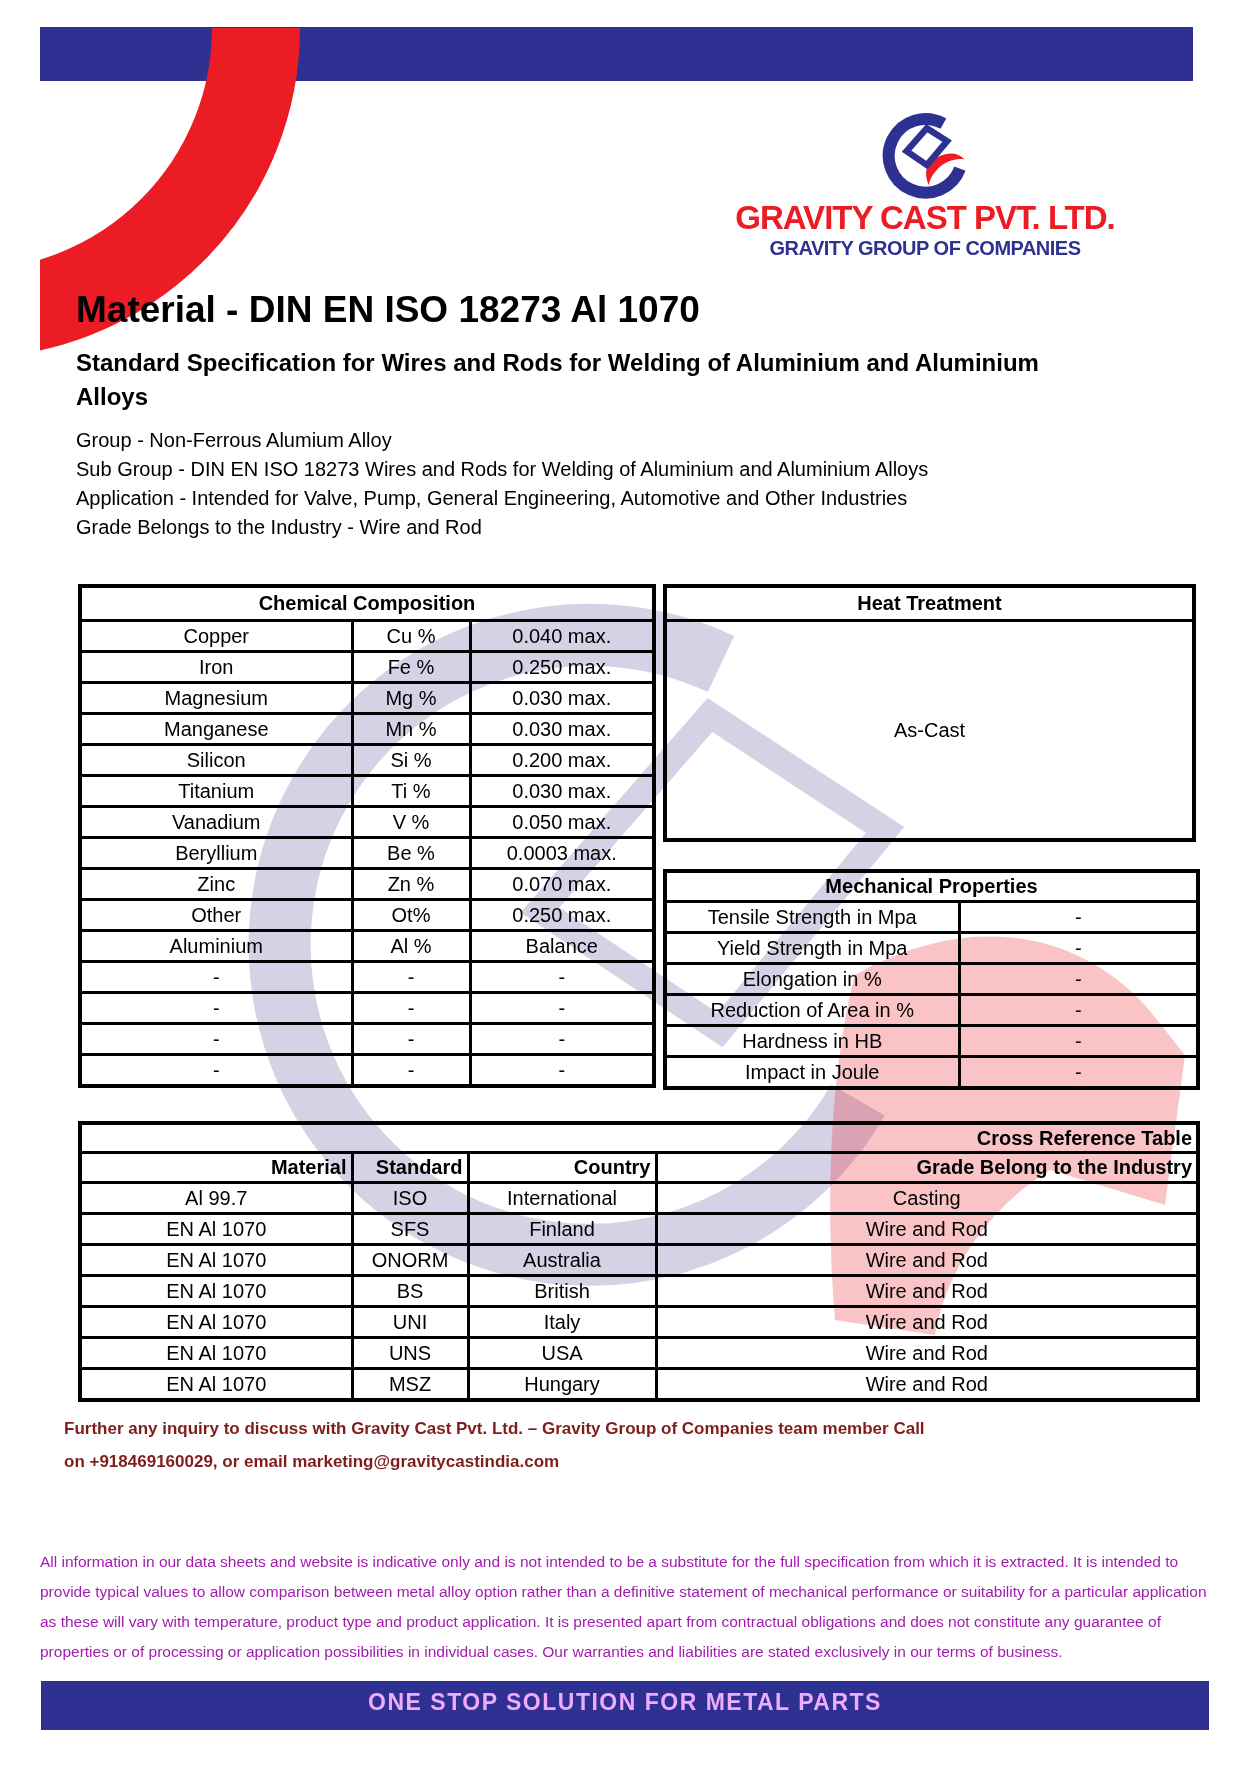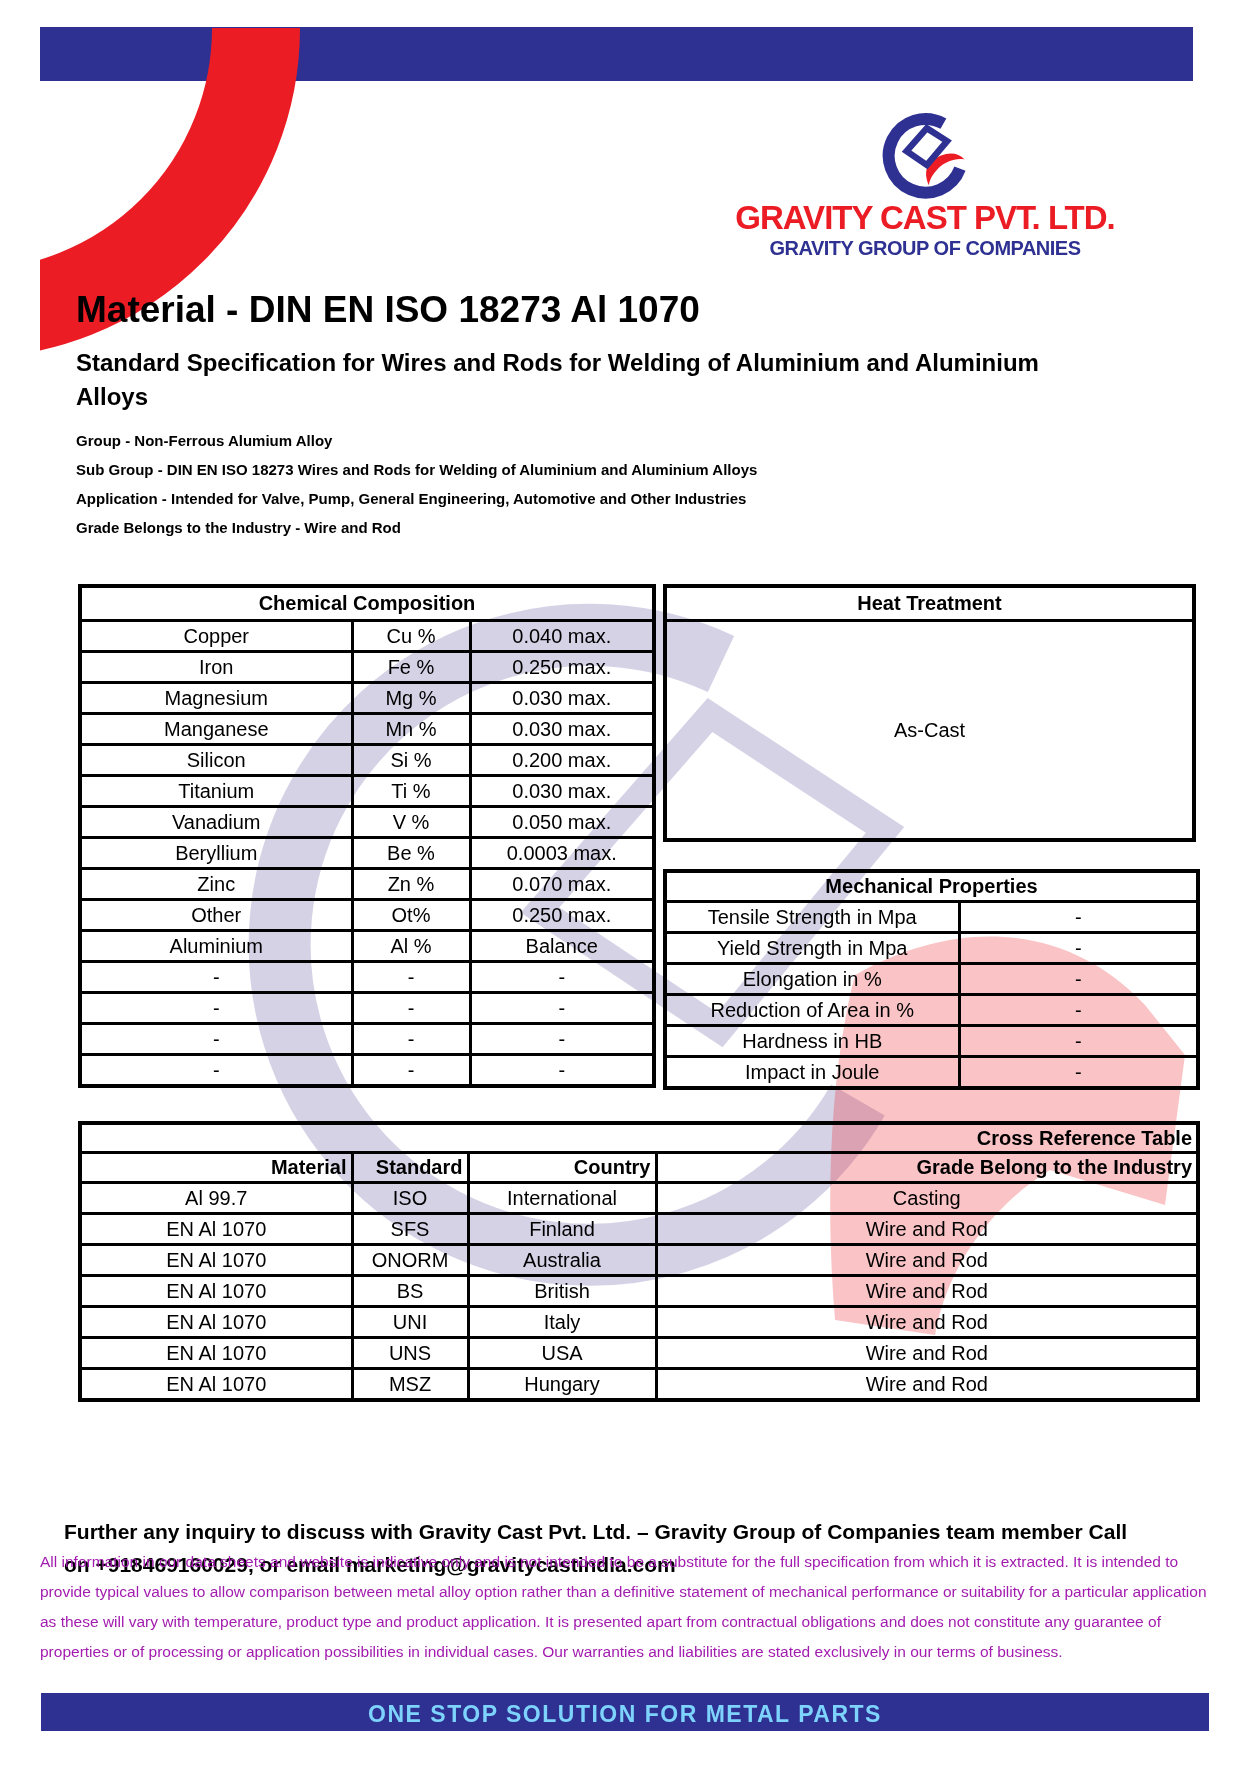--- a/index.html
+++ b/index.html
@@ -13,21 +13,21 @@
   .red-arc{position:absolute;left:40px;top:28px;width:300px;height:340px;overflow:hidden;}
   
   .logo{position:absolute;left:700px;top:108px;width:450px;text-align:center;}
   .logo .icon{display:block;margin:0 auto;width:96px;height:92px;}
   .logo .company{font-size:33px;font-weight:800;letter-spacing:-1px;color:#EC1C24;line-height:36px;white-space:nowrap;}
   .logo .tagline{font-size:20px;font-weight:800;letter-spacing:-0.5px;color:#2E3192;line-height:24px;white-space:nowrap;}
   
   .heading{position:absolute;left:76px;top:288px;width:1080px;}
   .title{font-size:37px;font-weight:bold;line-height:44px;margin:0;}
   .subtitle{font-size:24px;font-weight:bold;line-height:34px;margin:14px 0 12px 0;width:1010px;}
-  .meta{font-size:15px;font-weight:bold;line-height:29px;}
+  .meta{font-size:20px;font-weight:normal;line-height:29px;}
   
   .watermark{position:absolute;left:240px;top:555px;width:960px;height:800px;pointer-events:none;}
   
   table.sheet{border-collapse:collapse;table-layout:fixed;position:absolute;background:transparent;}
   table.sheet th,table.sheet td{
     border:3px solid #000;text-align:center;vertical-align:middle;
     font-size:20px;padding:0 4px;overflow:hidden;white-space:nowrap;
   }
   table.sheet th{font-weight:bold;font-size:20px;}
   table.sheet{border:4px solid #000;margin-top:14px;}
@@ -38,27 +38,27 @@
   #heat th{height:31px;}
   #heat td{height:216px;}
   #mechanical{left:663px;top:855px;width:533px;}
   #mechanical th{height:27px;}
   #mechanical td{height:28px;}
   #crossref{left:78px;top:1107px;width:1118px;}
   #crossref th.bigtitle{height:26px;}
   #crossref th{height:27px;text-align:right;}
   #crossref td{height:28px;}
   
-  .contact{position:absolute;left:64px;top:1515px;width:1140px;color:#000000;
-    font-size:21px;font-weight:bold;line-height:33px;}
+  .contact{position:absolute;left:64px;top:1412px;width:1140px;color:#7f1d1d;
+    font-size:17px;font-weight:bold;line-height:33px;}
   .contact div{white-space:nowrap;}
   .disclaimer{position:absolute;left:40px;top:1547px;width:1172px;
     font-size:15.5px;line-height:30px;color:#a21caf;}
-  .footbar{position:absolute;left:41px;top:1681px;width:1168px;height:38px;background:#2E3192;
-    color:#7dd3fc;text-align:center;line-height:42px;font-size:23px;font-weight:bold;letter-spacing:1.5px;margin-top:12px;}
+  .footbar{position:absolute;left:41px;top:1681px;width:1168px;height:49px;background:#2E3192;
+    color:#f0abfc;text-align:center;line-height:42px;font-size:23px;font-weight:bold;letter-spacing:1.5px;}
 </style>
 </head>
 <body>
 
 <div class="page">
 
   <div class="topbar"></div>
   <div class="red-arc">
     <svg width="300" height="340" viewBox="0 0 300 340">
       <circle cx="-70" cy="0" r="286" fill="none" stroke="#EC1C24" stroke-width="88"></circle>

